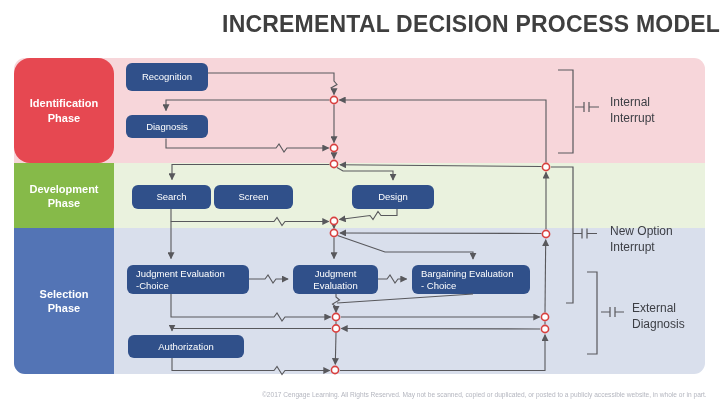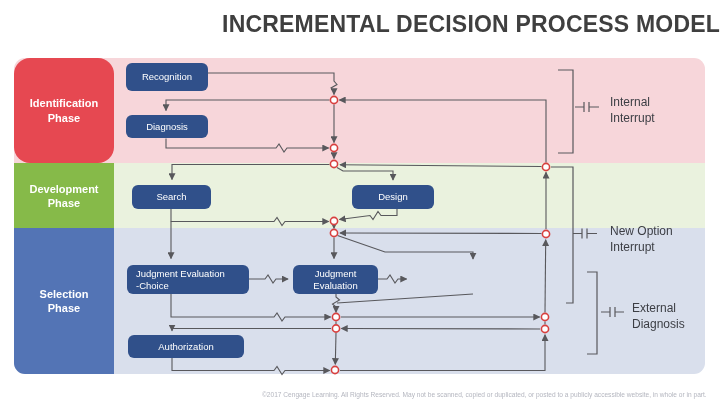--- a/index.html
+++ b/index.html
@@ -52,25 +52,28 @@
 Phase</div>
     <div class="phase p1">Development
 Phase</div>
     <div class="phase p2">Selection
 Phase</div>
   </div>
 
   <div class="node" style="left:126px;top:63px;width:82px;height:28px;">Recognition</div>
   <div class="node" style="left:126px;top:115px;width:82px;height:23px;">Diagnosis</div>
   <div class="node" style="left:132px;top:185px;width:79px;height:24px;">Search</div>
+  <div class="node" style="left:214px;top:185px;width:79px;height:24px;">Screen</div>
   <div class="node" style="left:352px;top:185px;width:82px;height:24px;">Design</div>
   <div class="node leftalign" style="left:127px;top:265px;width:122px;height:29px;">Judgment Evaluation
 -Choice</div>
   <div class="node" style="left:293px;top:265px;width:85px;height:29px;">Judgment
 Evaluation</div>
+  <div class="node leftalign" style="left:412px;top:265px;width:118px;height:29px;">Bargaining Evaluation
+- Choice</div>
   <div class="node" style="left:128px;top:335px;width:116px;height:23px;">Authorization</div>
 
   <div class="int-label" style="left:610px;top:95px;">Internal
 Interrupt</div>
   <div class="int-label" style="left:610px;top:224px;">New Option
 Interrupt</div>
   <div class="int-label" style="left:632px;top:301px;">External
 Diagnosis</div>
 
   <svg class="wires" width="720" height="405" viewBox="0 0 720 405">

